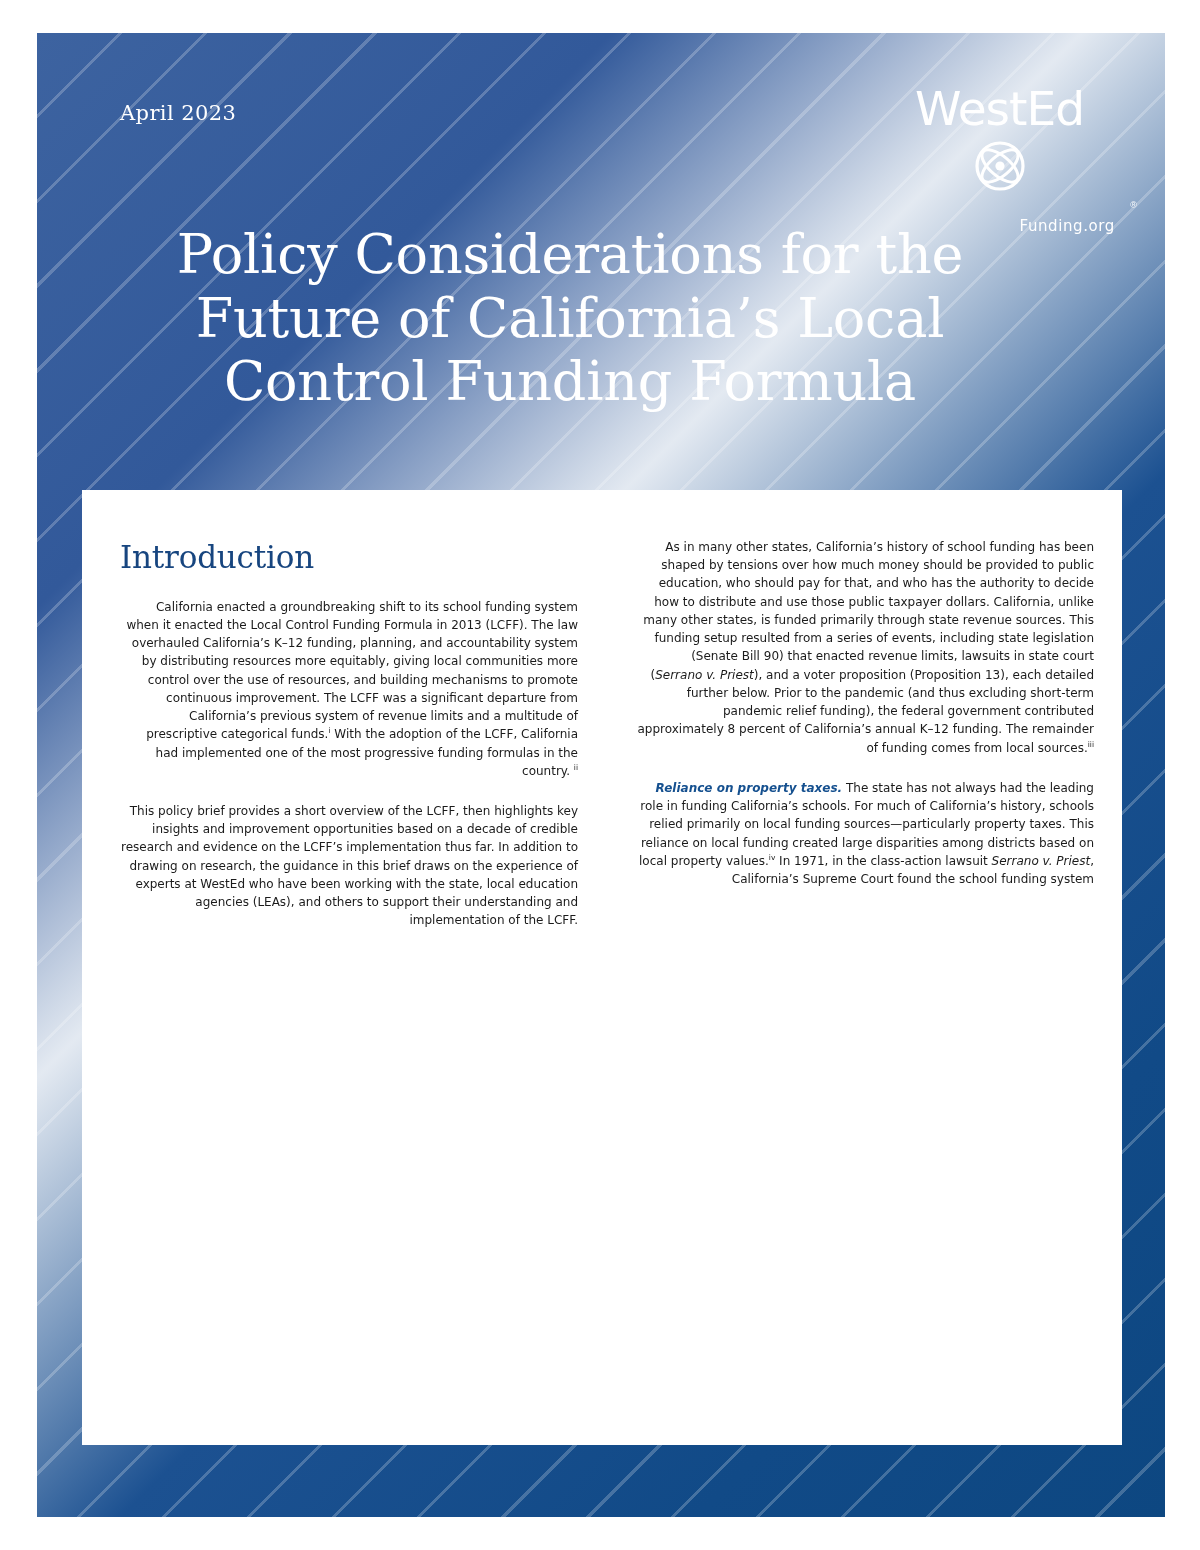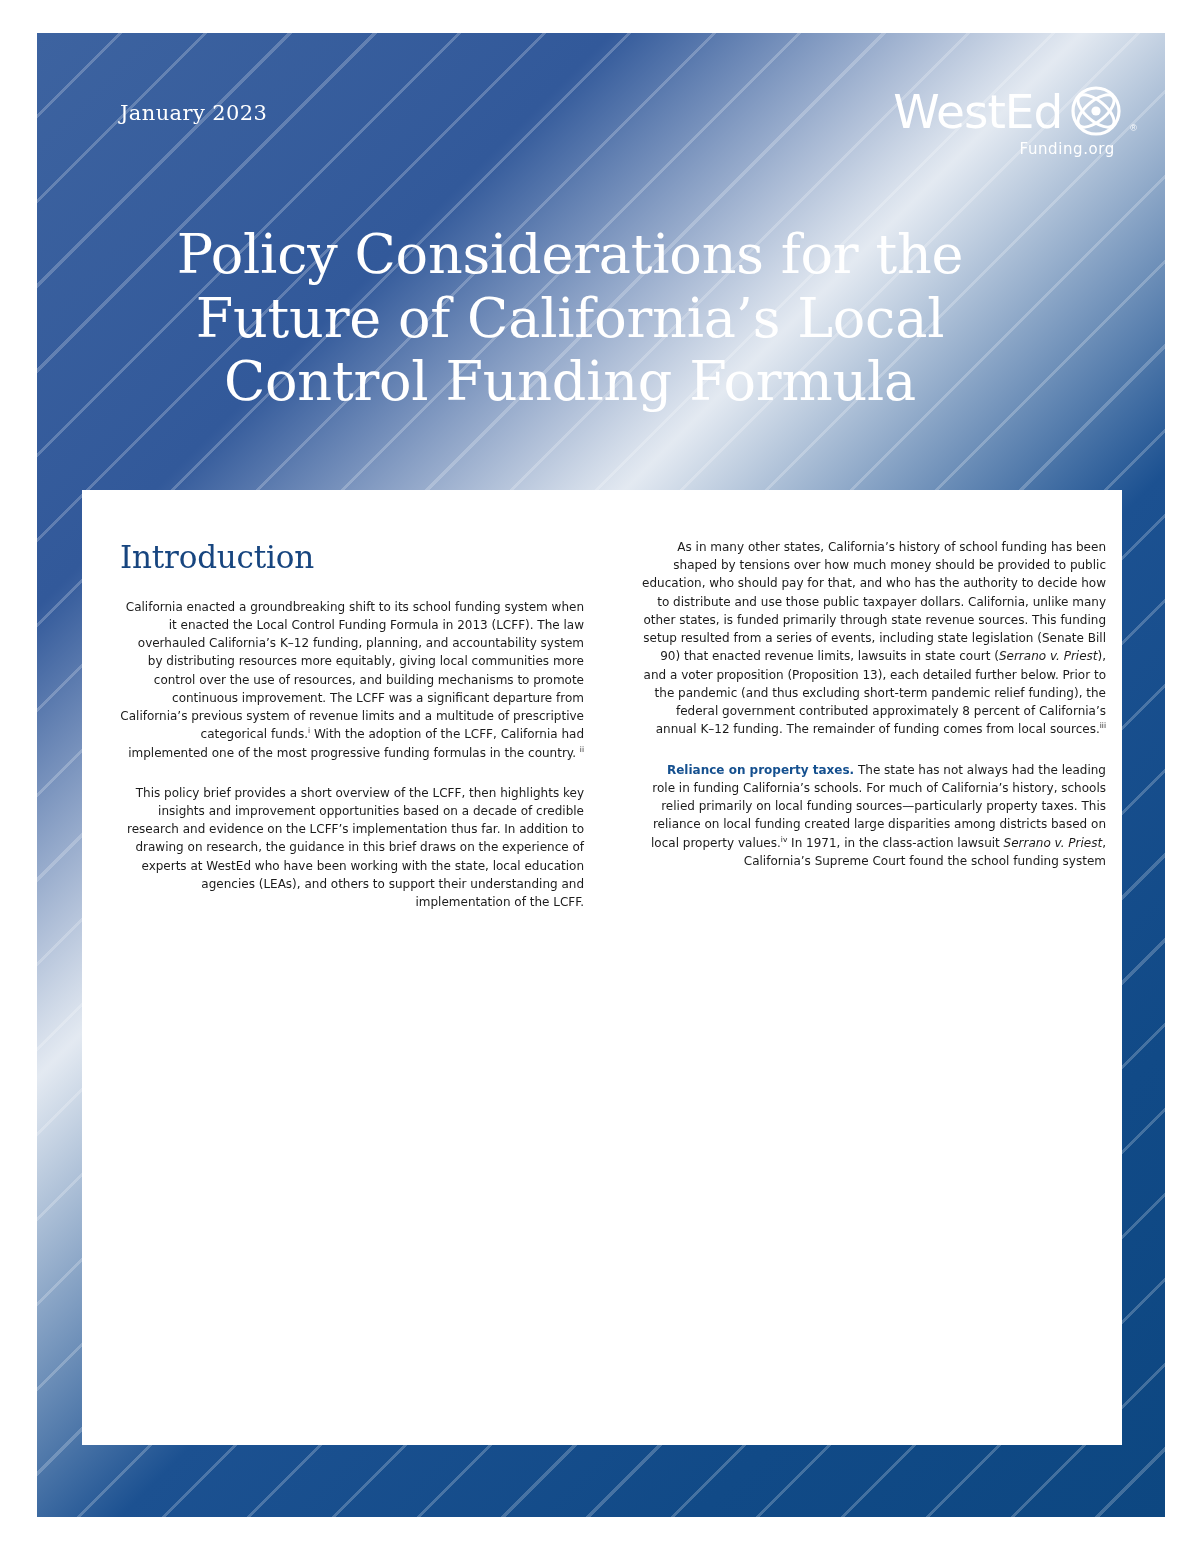--- a/index.html
+++ b/index.html
@@ -63,20 +63,21 @@
     right: 28px;
     top: 52px;
     width: 275px;
     text-align: right;
   }
   .logo-row {
     display: flex;
     align-items: center;
     justify-content: flex-end;
     gap: 8px;
+    flex-direction: column;
   }
   .logo-word {
     font-family: "DejaVu Sans", sans-serif;
     font-size: 47px;
     font-weight: 400;
     color: #ffffff;
     letter-spacing: -1px;
     line-height: 1;
   }
   .logo-mark { flex: 0 0 auto; line-height: 0; }
@@ -120,21 +121,21 @@
   }
 
   
   .content-card {
     position: absolute;
     left: 45px;
     top: 457px;
     width: 1040px;
     height: 955px;
     background: #ffffff;
-    padding: 48px 16px 0 38px;
+    padding: 48px 28px 0 38px;
   }
 
   .columns {
     display: flex;
     gap: 58px;
     height: 100%;
   }
   .col { width: 472px; }
 
   .section-heading {
@@ -158,32 +159,33 @@
   p.body:last-child { margin-bottom: 0; }
 
   .sup {
     font-size: 0.62em;
     vertical-align: super;
     line-height: 0;
   }
   .run-in {
     color: #15508f;
     font-weight: bold;
+    font-style: italic;
   }
   .ital { font-style: italic; }
 </style>
 </head>
 <body>
 
 <div class="page">
   <div class="page-stripes"></div>
 
   <div class="header">
 
-    <div class="date-line">January 2023</div>
+    <div class="date-line">April 2023</div>
 
     <div class="logo-block">
       <div class="logo-row">
         <span class="logo-word">WestEd</span>
         <span class="logo-mark">
           <svg width="52" height="52" viewBox="0 0 52 52" aria-hidden="true">
             <circle cx="26" cy="26" r="23" fill="none" stroke="#ffffff" stroke-width="3.2"></circle>
             <ellipse cx="26" cy="26" rx="22" ry="10" fill="none" stroke="#ffffff" stroke-width="3" transform="rotate(-40 26 26)"></ellipse>
             <ellipse cx="26" cy="26" rx="22" ry="10" fill="none" stroke="#ffffff" stroke-width="3" transform="rotate(40 26 26)"></ellipse>
             <circle cx="26" cy="26" r="4.6" fill="#ffffff"></circle>

